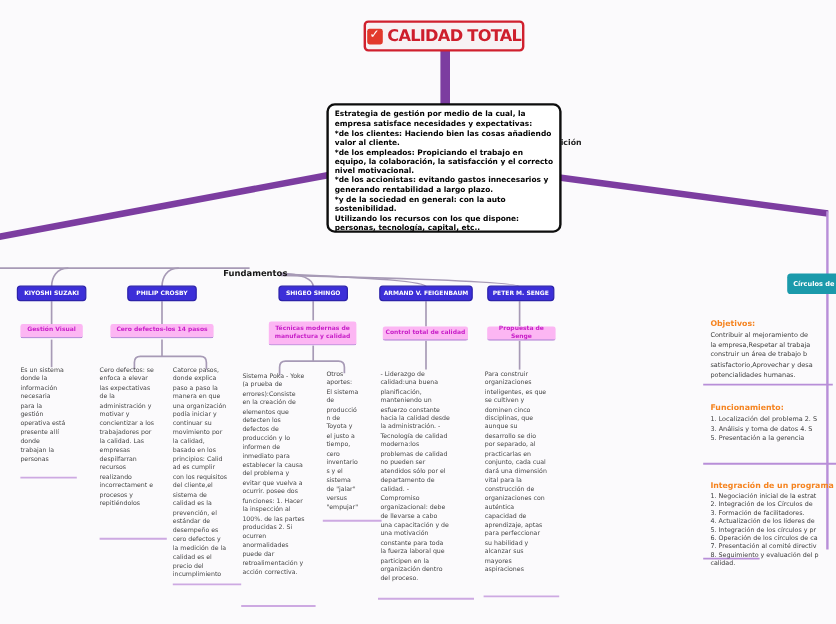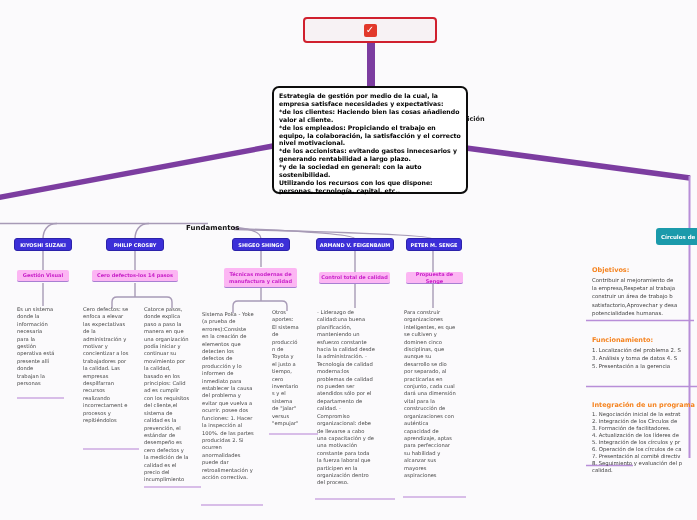--- a/index.html
+++ b/index.html
@@ -100,20 +100,21 @@
     <path d="M 201 505 H 263" stroke="#cda9e2" stroke-width="1.6" fill="none"></path>
     <path d="M 269 434 H 318" stroke="#cda9e2" stroke-width="1.6" fill="none"></path>
     <path d="M 315 499 H 395" stroke="#cda9e2" stroke-width="1.6" fill="none"></path>
     <path d="M 403 497 H 466" stroke="#cda9e2" stroke-width="1.6" fill="none"></path>
   </svg>
 
   <div class="def-edge-label">Definición</div>
 
   <div class="title-box">
     <span class="chk">✓</span>
+    <span class="tlabel">CALIDAD TOTAL</span>
   </div>
 
   <div class="def-box">Estrategia de gestión por medio de la cual, la empresa satisface necesidades y expectativas:
 *de los clientes: Haciendo bien las cosas añadiendo valor al cliente.
 *de los empleados: Propiciando el trabajo en equipo, la colaboración, la satisfacción y el correcto nivel motivacional.
 *de los accionistas: evitando gastos innecesarios  y generando rentabilidad a largo plazo.
 *y de la sociedad en general: con la auto sostenibilidad.
 Utilizando los recursos con los que dispone: personas, tecnología, capital, etc..</div>
 
   <div class="fund-label">Fundamentos</div>

